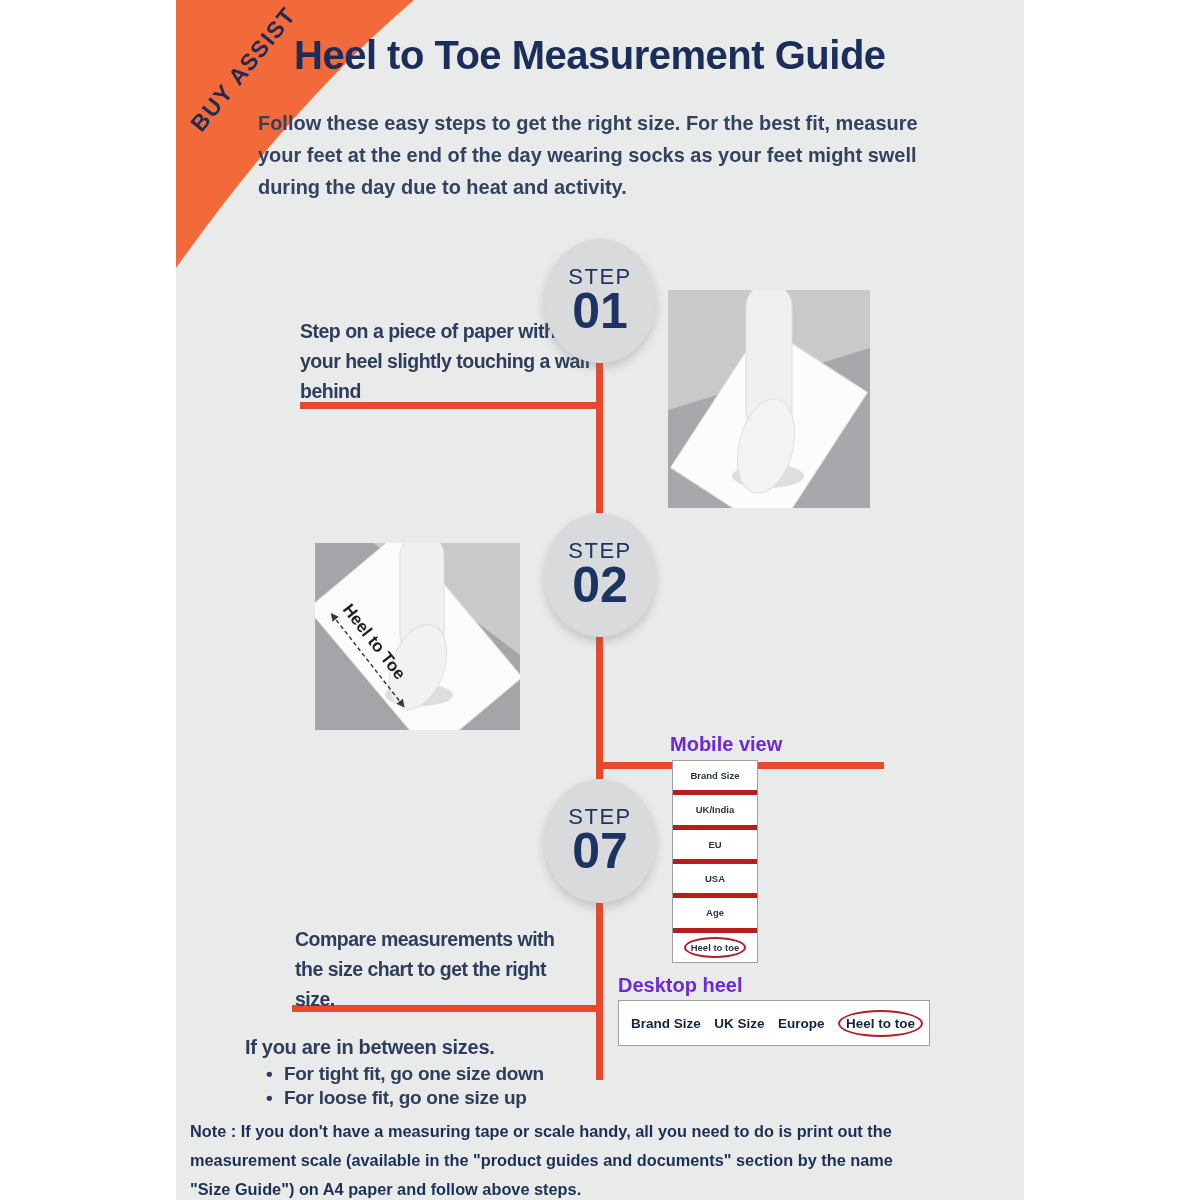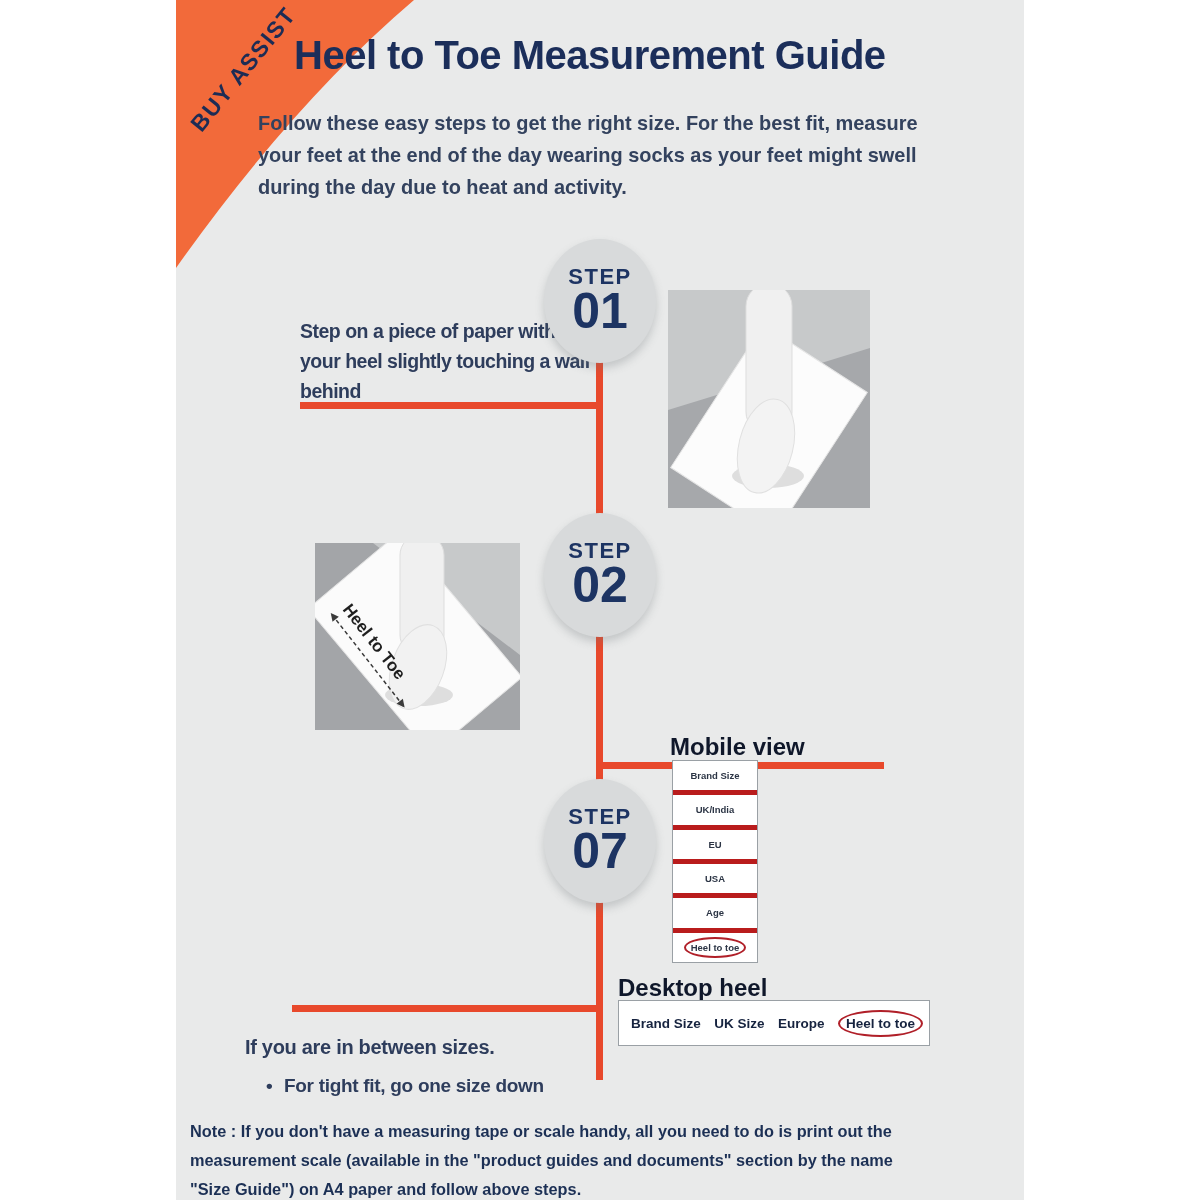--- a/index.html
+++ b/index.html
@@ -43,33 +43,33 @@
   .h2{left:424px;top:762px;width:284px;}
   .h3{left:116px;top:1005px;width:307px;}
 
   
   .step-circle{
     position:absolute;left:368px;width:112px;height:124px;border-radius:50%;
     background:#d8dadb;display:flex;flex-direction:column;align-items:center;justify-content:center;
     box-shadow:0 5px 9px rgba(110,115,120,0.30);z-index:2;
   }
   .c1{top:239px;}  .c2{top:513px;}  .c3{top:779px;}
-  .step-label{font-size:22px;font-weight:700;color:#1d3463;letter-spacing:1.5px;line-height:1;}
+  .step-label{font-size:22px;font-weight:400;color:#1d3463;letter-spacing:1.5px;line-height:1;}
   .step-num{font-size:50px;font-weight:700;color:#1d3463;line-height:0.95;margin-top:0;}
 
   .step-text{font-weight:700;color:#2e3d5c;letter-spacing:-0.5px;}
   .t1{position:absolute;left:124px;top:316px;width:300px;font-size:19.5px;line-height:30px;}
   .t2{position:absolute;left:463px;top:606px;width:288px;font-size:19.5px;line-height:29px;text-align:justify;}
   .t3{position:absolute;left:119px;top:924px;width:285px;font-size:19.5px;line-height:30px;}
 
   .photo{position:absolute;}
   .photo1{left:492px;top:290px;}
   .photo2{left:139px;top:543px;}
 
-  .view-label{position:absolute;font-size:24px;font-weight:700;color:#0f172a;white-space:nowrap;}
+  .view-label{position:absolute;font-size:20px;font-weight:700;color:#6d28d9;white-space:nowrap;}
   .mobile-label{left:494px;top:733px;}
   .desktop-label{left:442px;top:974px;}
 
   .mobile-card{
     position:absolute;left:496px;top:760px;width:86px;height:203px;box-sizing:border-box;
     background:#ffffff;border:1px solid #9aa0a5;display:flex;flex-direction:column;
   }
   .m-row{
     flex:1;display:flex;align-items:center;justify-content:center;
     font-size:9.5px;font-weight:700;color:#2c3545;border-top:5px solid #b91c1c;white-space:nowrap;
@@ -85,21 +85,21 @@
   }
   .oval-d{border:2px solid #b01f28;border-radius:50%;padding:4px 6px;margin-right:-6px;}
 
   .between-heading{
     position:absolute;left:69px;top:1036px;font-size:20px;font-weight:700;color:#2e3d5c;white-space:nowrap;letter-spacing:-0.3px;
   }
   .between-list{
     position:absolute;left:86px;top:1062px;margin:0;padding:0;list-style:none;
     font-size:19px;line-height:24px;font-weight:700;color:#2e3d5c;letter-spacing:-0.3px;
   }
-  .between-list li{position:relative;padding-left:22px;white-space:nowrap;margin-top:12px;}
+  .between-list li{position:relative;padding-left:22px;white-space:nowrap;}
   .between-list li::before{content:"\2022";position:absolute;left:4px;}
 
   .note{
     position:absolute;left:14px;top:1117px;
     font-size:17px;line-height:29px;font-weight:700;color:#1c3055;
     transform:scaleX(0.96);transform-origin:left top;
   }
   .note div{white-space:nowrap;}
 </style>
 </head>
@@ -135,20 +135,21 @@
   <div class="step-circle c2">
     <div class="step-label">STEP</div>
     <div class="step-num">02</div>
   </div>
   <div class="step-circle c3">
     <div class="step-label">STEP</div>
     <div class="step-num">07</div>
   </div>
 
   <div class="step-text t1">Step on a piece of paper with your heel slightly touching a wall behind</div>
+  <div class="step-text t3">Compare measurements  with the size chart to get the right size.</div>
 
   <div class="photo photo1">
     <svg width="202" height="218" viewBox="0 0 202 218">
       <rect width="202" height="218" fill="#a6a8ab"></rect>
       <polygon points="0,0 202,0 202,58 0,120" fill="#c7c9ca"></polygon>
       <g transform="rotate(33 101 140)">
         <rect x="39" y="55" width="124" height="170" fill="#fcfcfc" stroke="#e6e6e6"></rect>
       </g>
       <ellipse cx="100" cy="186" rx="36" ry="12" fill="#dedede"></ellipse>
       <rect x="78" y="-6" width="46" height="150" rx="22" fill="#f0f0f0" stroke="#dddddd"></rect>
@@ -191,20 +192,21 @@
   <div class="desktop-bar">
     <span>Brand Size</span>
     <span>UK Size</span>
     <span>Europe</span>
     <span class="oval-d">Heel to toe</span>
   </div>
 
   <div class="between-heading">If you are in between sizes.</div>
   <ul class="between-list">
     <li>For tight fit, go one size down</li>
+    <li>For loose fit, go one size up</li>
   </ul>
 
   <div class="note">
     <div>Note :  If you don't have a measuring tape or scale handy, all you need to do is print out the</div>
     <div>measurement scale (available in the "product guides and documents" section by the name</div>
     <div>"Size Guide") on A4 paper and follow above steps.</div>
   </div>
 
 </div>
 

